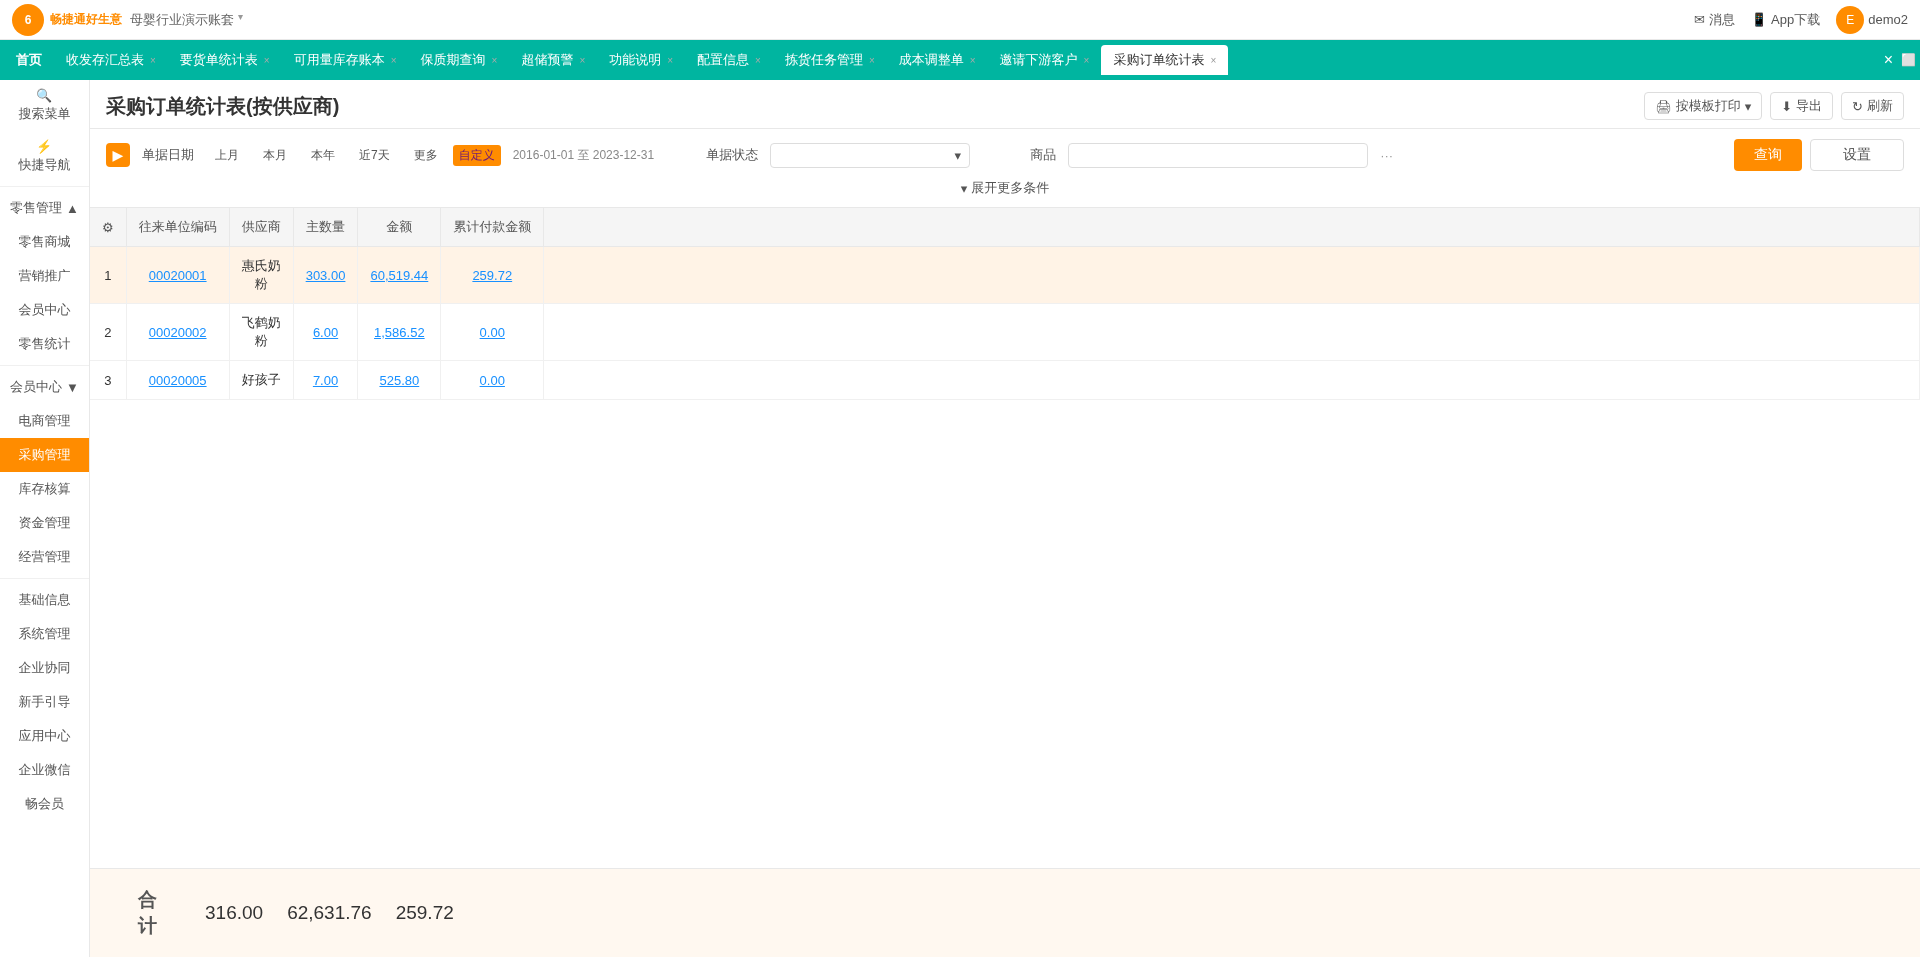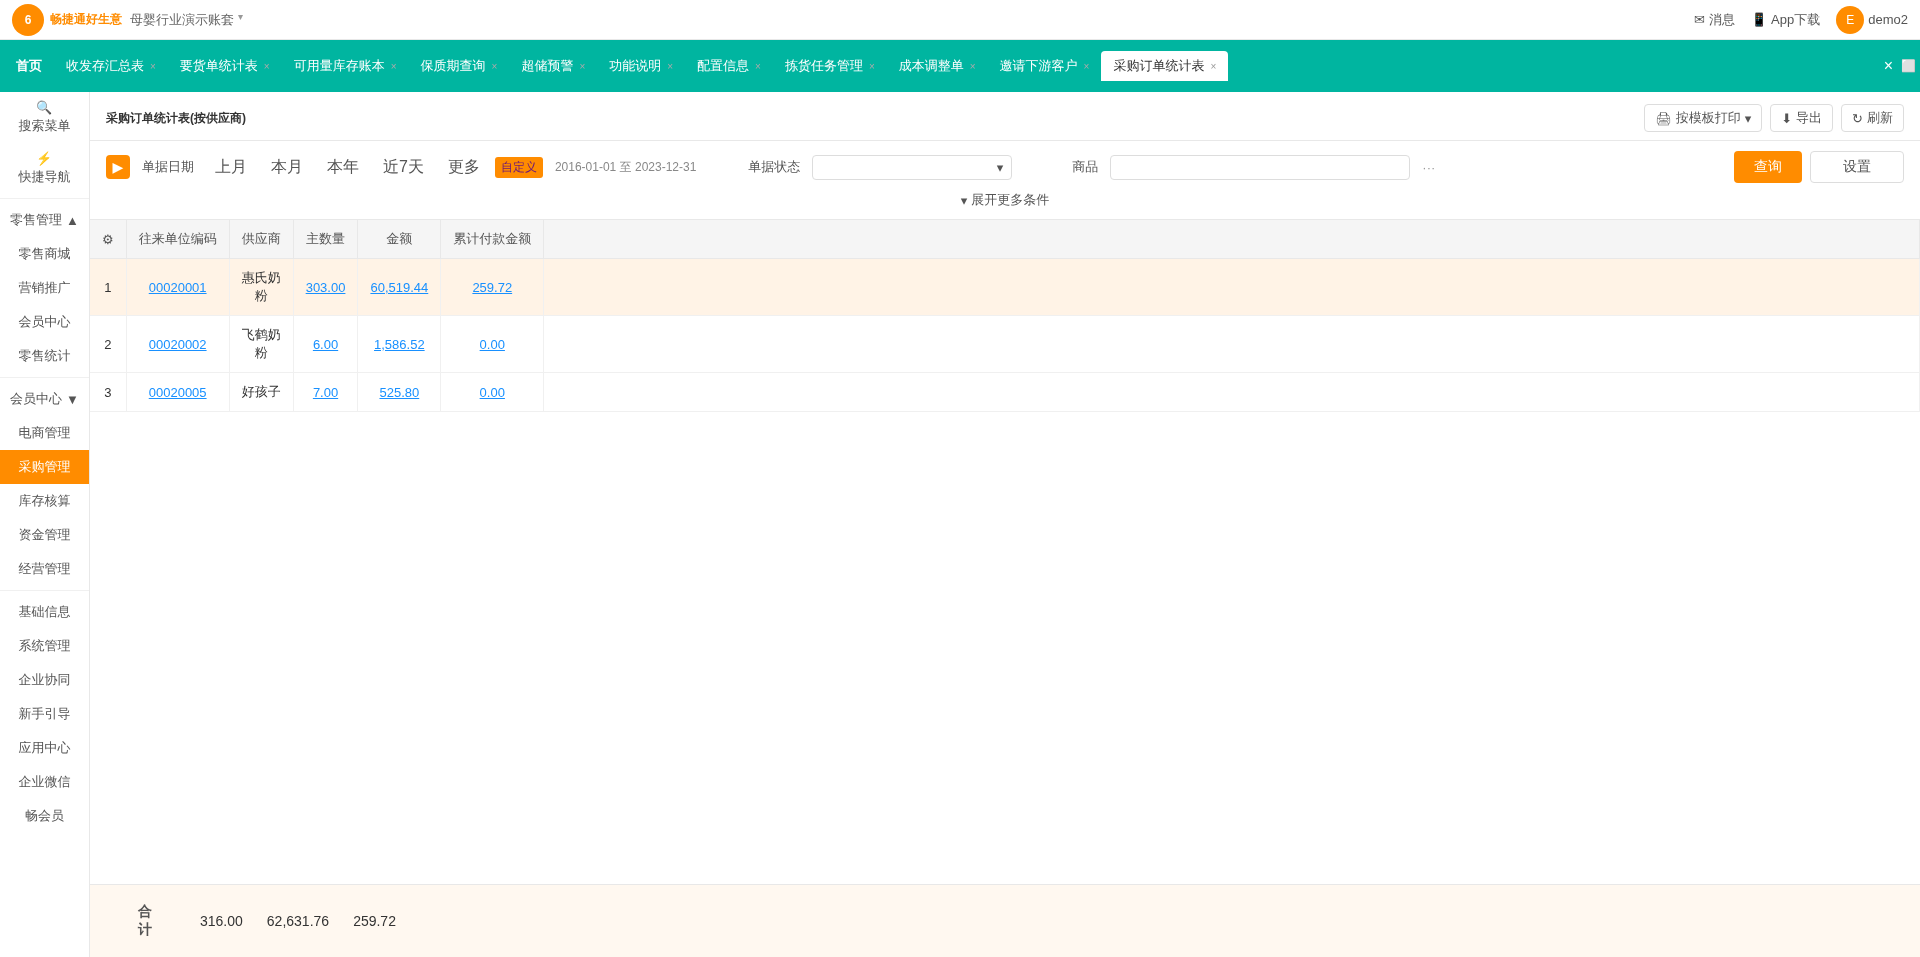--- a/index.html
+++ b/index.html
@@ -11,21 +11,21 @@
     .logo-area { display: flex; align-items: center; gap: 6px; }
     .logo-icon { width: 32px; height: 32px; background: #ff8c00; border-radius: 50%; display: flex; align-items: center; justify-content: center; color: #fff; font-size: 12px; font-weight: bold; }
     .logo-text { font-size: 12px; color: #ff8c00; font-weight: bold; line-height: 1.2; }
     .workspace-selector { display: flex; gap: 4px; color: #666; font-size: 13px; cursor: pointer; }
     .workspace-selector .chevron { color: #999; font-size: 10px; }
     .top-bar-right { display: flex; align-items: center; gap: 16px; }
     .top-bar-action { display: flex; align-items: center; gap: 4px; color: #555; font-size: 13px; cursor: pointer; }
     .user-avatar { width: 28px; height: 28px; background: #ff8c00; border-radius: 50%; display: flex; align-items: center; justify-content: center; color: #fff; font-size: 12px; }
 
     
-    .nav-tabs { height: 52px; background: #00b5a0; display: flex; align-items: center; padding: 0 4px; overflow: hidden; flex-shrink: 0; }
+    .nav-tabs { height: 40px; background: #00b5a0; display: flex; align-items: center; padding: 0 4px; overflow: hidden; flex-shrink: 0; }
     .nav-tab { height: 30px; padding: 0 12px; display: flex; align-items: center; gap: 4px; color: #fff; font-size: 13px; cursor: pointer; white-space: nowrap; border-radius: 4px 4px 0 0; position: relative; }
     .nav-tab.active { background: #fff; color: #333; border-radius: 4px 4px 0 0; }
     .nav-tab .close-icon { font-size: 10px; color: #aaa; margin-left: 2px; }
     .nav-tab.active .close-icon { color: #999; }
     .nav-tab-home { font-weight: bold; }
     .nav-right-icons { margin-left: auto; display: flex; align-items: center; gap: 8px; color: #fff; font-size: 16px; cursor: pointer; flex-shrink: 0; }
 
     
     .main-layout { display: flex; flex: 1; overflow: hidden; }
 
@@ -34,55 +34,55 @@
     .sidebar-item { padding: 8px 4px; text-align: center; cursor: pointer; font-size: 13px; color: #555; display: flex; flex-direction: column; align-items: center; gap: 2px; }
     .sidebar-item.active { background: #ff8c00; color: #fff; }
     .sidebar-item.has-arrow { flex-direction: row; justify-content: center; gap: 4px; }
     .sidebar-divider { height: 1px; background: #f0f0f0; margin: 4px 0; }
 
     
     .content-area { flex: 1; display: flex; flex-direction: column; overflow: hidden; }
 
     
     .page-header { background: #fff; padding: 12px 16px 8px; border-bottom: 1px solid #e8e8e8; display: flex; align-items: center; justify-content: space-between; flex-shrink: 0; }
-    .page-title { font-size: 12px; font-weight: bold; color: #333; }
+    .page-title { font-size: 20px; font-weight: bold; color: #333; }
     .page-header-actions { display: flex; align-items: center; gap: 8px; }
     .btn-template-print { display: flex; align-items: center; gap: 4px; border: 1px solid #ddd; background: #fff; padding: 4px 10px; border-radius: 4px; cursor: pointer; font-size: 13px; color: #555; }
     .btn-export { display: flex; align-items: center; gap: 4px; border: 1px solid #ddd; background: #fff; padding: 4px 10px; border-radius: 4px; cursor: pointer; font-size: 13px; color: #555; }
     .btn-refresh { display: flex; align-items: center; gap: 4px; border: 1px solid #ddd; background: #fff; padding: 4px 10px; border-radius: 4px; cursor: pointer; font-size: 13px; color: #555; }
 
     
     .filter-area { background: #fff; padding: 10px 16px; border-bottom: 1px solid #e8e8e8; flex-shrink: 0; }
     .filter-row { display: flex; align-items: center; gap: 12px; margin-bottom: 8px; }
     .filter-row:last-child { margin-bottom: 0; }
     .filter-toggle { width: 24px; height: 24px; background: #ff8c00; border-radius: 4px; display: flex; align-items: center; justify-content: center; color: #fff; cursor: pointer; font-size: 14px; flex-shrink: 0; }
     .filter-label { font-size: 13px; color: #555; white-space: nowrap; }
     .date-quick-btns { display: flex; gap: 6px; align-items: center; }
-    .date-quick-btn { padding: 2px 8px; font-size: 16px; color: #555; cursor: pointer; border: 1px solid transparent; border-radius: 3px; }
+    .date-quick-btn { padding: 2px 8px; font-size: 12px; color: #555; cursor: pointer; border: 1px solid transparent; border-radius: 3px; }
     .date-custom-badge { background: #ff8c00; color: #701a75; padding: 2px 6px; border-radius: 3px; font-size: 12px; cursor: pointer; }
     .date-range-text { font-size: 12px; color: #888; }
     .filter-select { border: 1px solid #ddd; border-radius: 4px; padding: 4px 8px; font-size: 13px; color: #555; background: #fff; min-width: 180px; cursor: pointer; display: flex; align-items: center; justify-content: space-between; }
     .goods-input { border: 1px solid #ddd; border-radius: 4px; padding: 4px 8px; font-size: 13px; color: #555; background: #fff; flex: 1; }
     .expand-more-btn { display: flex; align-items: center; gap: 4px; color: #555; font-size: 13px; cursor: pointer; justify-content: center; margin-top: 4px; }
     .btn-search { background: #ff8c00; color: #fff; border: none; padding: 6px 20px; border-radius: 4px; font-size: 14px; cursor: pointer; white-space: nowrap; }
     .btn-settings { background: #fff; color: #555; border: 1px solid #ddd; padding: 6px 32px; border-radius: 4px; font-size: 14px; cursor: pointer; }
 
     
     .table-container { flex: 1; overflow-y: auto; background: #fff; margin: 0; }
     .data-table { width: 100%; border-collapse: collapse; font-size: 13px; }
     .data-table th { background: #f5f5f5; padding: 10px 12px; text-align: center; font-weight: normal; color: #555; border-bottom: 1px solid #e8e8e8; border-right: 1px solid #e8e8e8; white-space: nowrap; }
     .data-table td { padding: 10px 12px; text-align: center; border-bottom: 1px solid #f0f0f0; border-right: 1px solid #f0f0f0; }
     .data-table tr:first-child td { background: #fff3e6; }
     .data-table tr.row-selected td { background: #fff3e6; }
     .data-table td.link { color: #1890ff; text-decoration: underline; cursor: pointer; }
     .data-table td.num { color: #1890ff; text-decoration: underline; cursor: pointer; }
 
     
     .table-footer { background: #fff8f0; border-top: 1px solid #e8e8e8; padding: 10px 12px; display: flex; align-items: center; flex-shrink: 0; }
-    .footer-table { width: 100%; border-collapse: collapse; font-size: 14px; }
+    .footer-table { width: 100%; border-collapse: collapse; font-size: 19px; }
     .footer-table td { padding: 8px 12px; text-align: center; }
     .footer-label { color: #555; font-weight: bold; }
   </style>
 </head>
 <body>
 
 <div class="top-bar">
   <div class="top-bar-left">
     <div class="logo-area">
       <div class="logo-icon">6</div>

